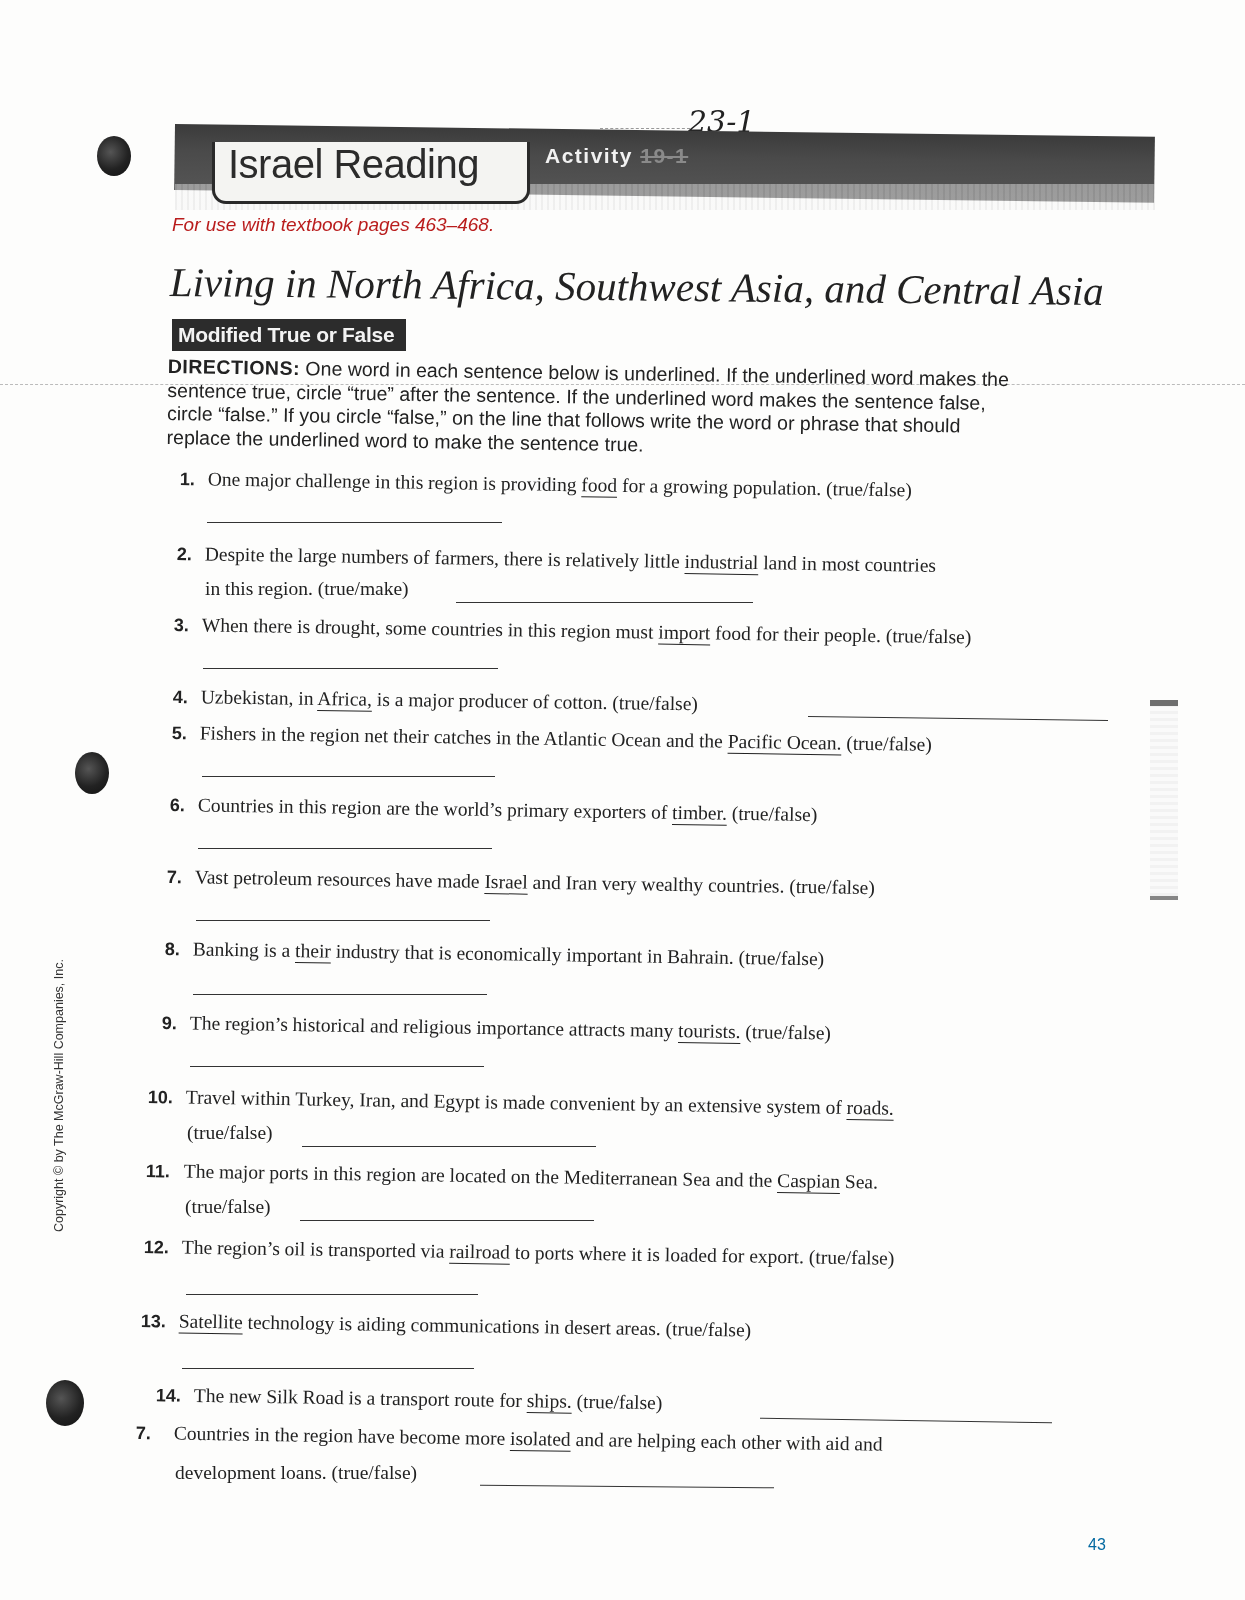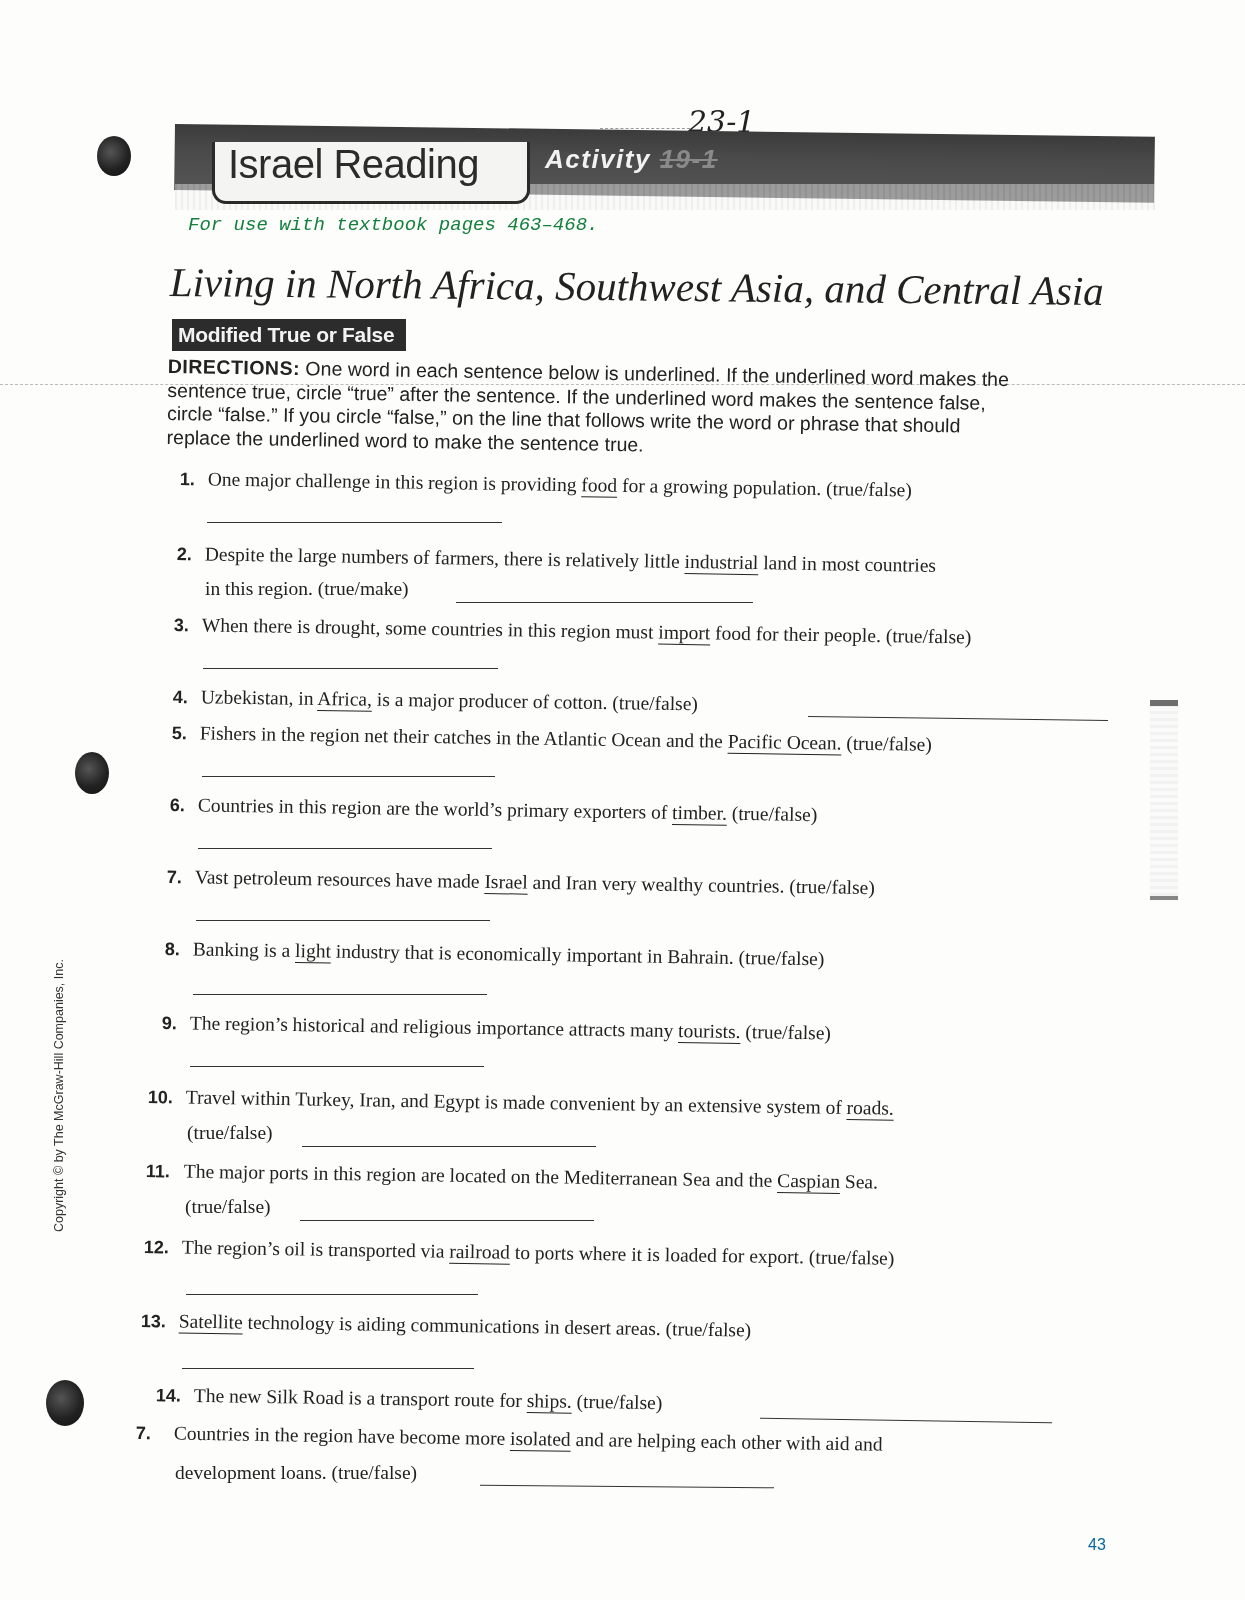--- a/index.html
+++ b/index.html
@@ -26,33 +26,33 @@
       position: absolute; left: 212px; top: 142px; width: 318px; height: 62px;
       background: #f4f4f2; border: 3px solid #2a2a2a; border-radius: 0 0 14px 14px;
       border-top: none; box-sizing: border-box;
     }
     .guided-text {
       position: absolute; left: 228px; top: 142px; font-family: "Liberation Sans", sans-serif;
       font-size: 40px; color: #2b2b2b; letter-spacing: -0.5px;
     }
     .activity-text {
       position: absolute; left: 545px; top: 144px; font-family: "Liberation Sans", sans-serif;
-      font-weight: bold; font-size: 26px; color: #f2f2f2; letter-spacing: 1.5px; font-style: italic;
+      font-weight: bold; font-size: 21px; color: #f2f2f2; letter-spacing: 1.5px;
     }
     .activity-num { color: #8a8a8a; text-decoration: line-through; }
     .handwritten {
       position: absolute; left: 688px; top: 104px; font-family: "DejaVu Serif", serif;
       font-style: italic; font-size: 30px; color: #222;
     }
     .hand-line {
       position: absolute; left: 600px; top: 128px; width: 90px; border-top: 1px dashed #999;
     }
     .subtitle-pages {
-      position: absolute; left: 188px; top: 214px; font-family: Liberation Mono, monospace;
-      font-style: italic; font-size: 19px; color: #15803d;
+      position: absolute; left: 172px; top: 214px; font-family: Liberation Sans, sans-serif;
+      font-style: italic; font-size: 19px; color: #b91c1c;
     }
     .main-title {
       position: absolute; left: 170px; top: 258px; font-family: "Liberation Serif", serif;
       font-style: italic; font-size: 41px; color: #222; white-space: nowrap;
       transform: rotate(0.55deg); transform-origin: left top;
     }
     .section-badge {
       position: absolute; left: 172px; top: 319px; height: 32px; padding: 0 12px 0 6px;
       background: #2c2c2c; color: #f3f3f3; font-family: "Liberation Sans", sans-serif;
       font-weight: bold; font-size: 21px; line-height: 32px; letter-spacing: -0.3px;
@@ -153,21 +153,21 @@
   <span class="qnum">6.</span><span>Countries in this region are the world’s primary exporters of </span><span class="u">timber.</span><span> (true/false)</span>
 </div>
 <div class="blank" style="left:198px;top:848px;width:294px;"></div>
 
 <div class="question" style="left:167px;top:866px;transform:rotate(0.9deg);">
   <span class="qnum">7.</span><span>Vast petroleum resources have made </span><span class="u">Israel</span><span> and Iran very wealthy countries. (true/false)</span>
 </div>
 <div class="blank" style="left:196px;top:920px;width:294px;"></div>
 
 <div class="question" style="left:165px;top:938px;transform:rotate(0.9deg);">
-  <span class="qnum">8.</span><span>Banking is a </span><span class="u">light</span><span> industry that is economically important in Bahrain. (true/false)</span>
+  <span class="qnum">8.</span><span>Banking is a </span><span class="u">their</span><span> industry that is economically important in Bahrain. (true/false)</span>
 </div>
 <div class="blank" style="left:193px;top:994px;width:294px;"></div>
 
 <div class="question" style="left:162px;top:1012px;transform:rotate(0.9deg);">
   <span class="qnum">9.</span><span>The region’s historical and religious importance attracts many </span><span class="u">tourists.</span><span> (true/false)</span>
 </div>
 <div class="blank" style="left:190px;top:1066px;width:294px;"></div>
 
 <div class="question" style="left:148px;top:1086px;transform:rotate(0.9deg);">
   <span class="qnum" style="width:38px;">10.</span><span>Travel within Turkey, Iran, and Egypt is made convenient by an extensive system of </span><span class="u">roads.</span><span></span>

